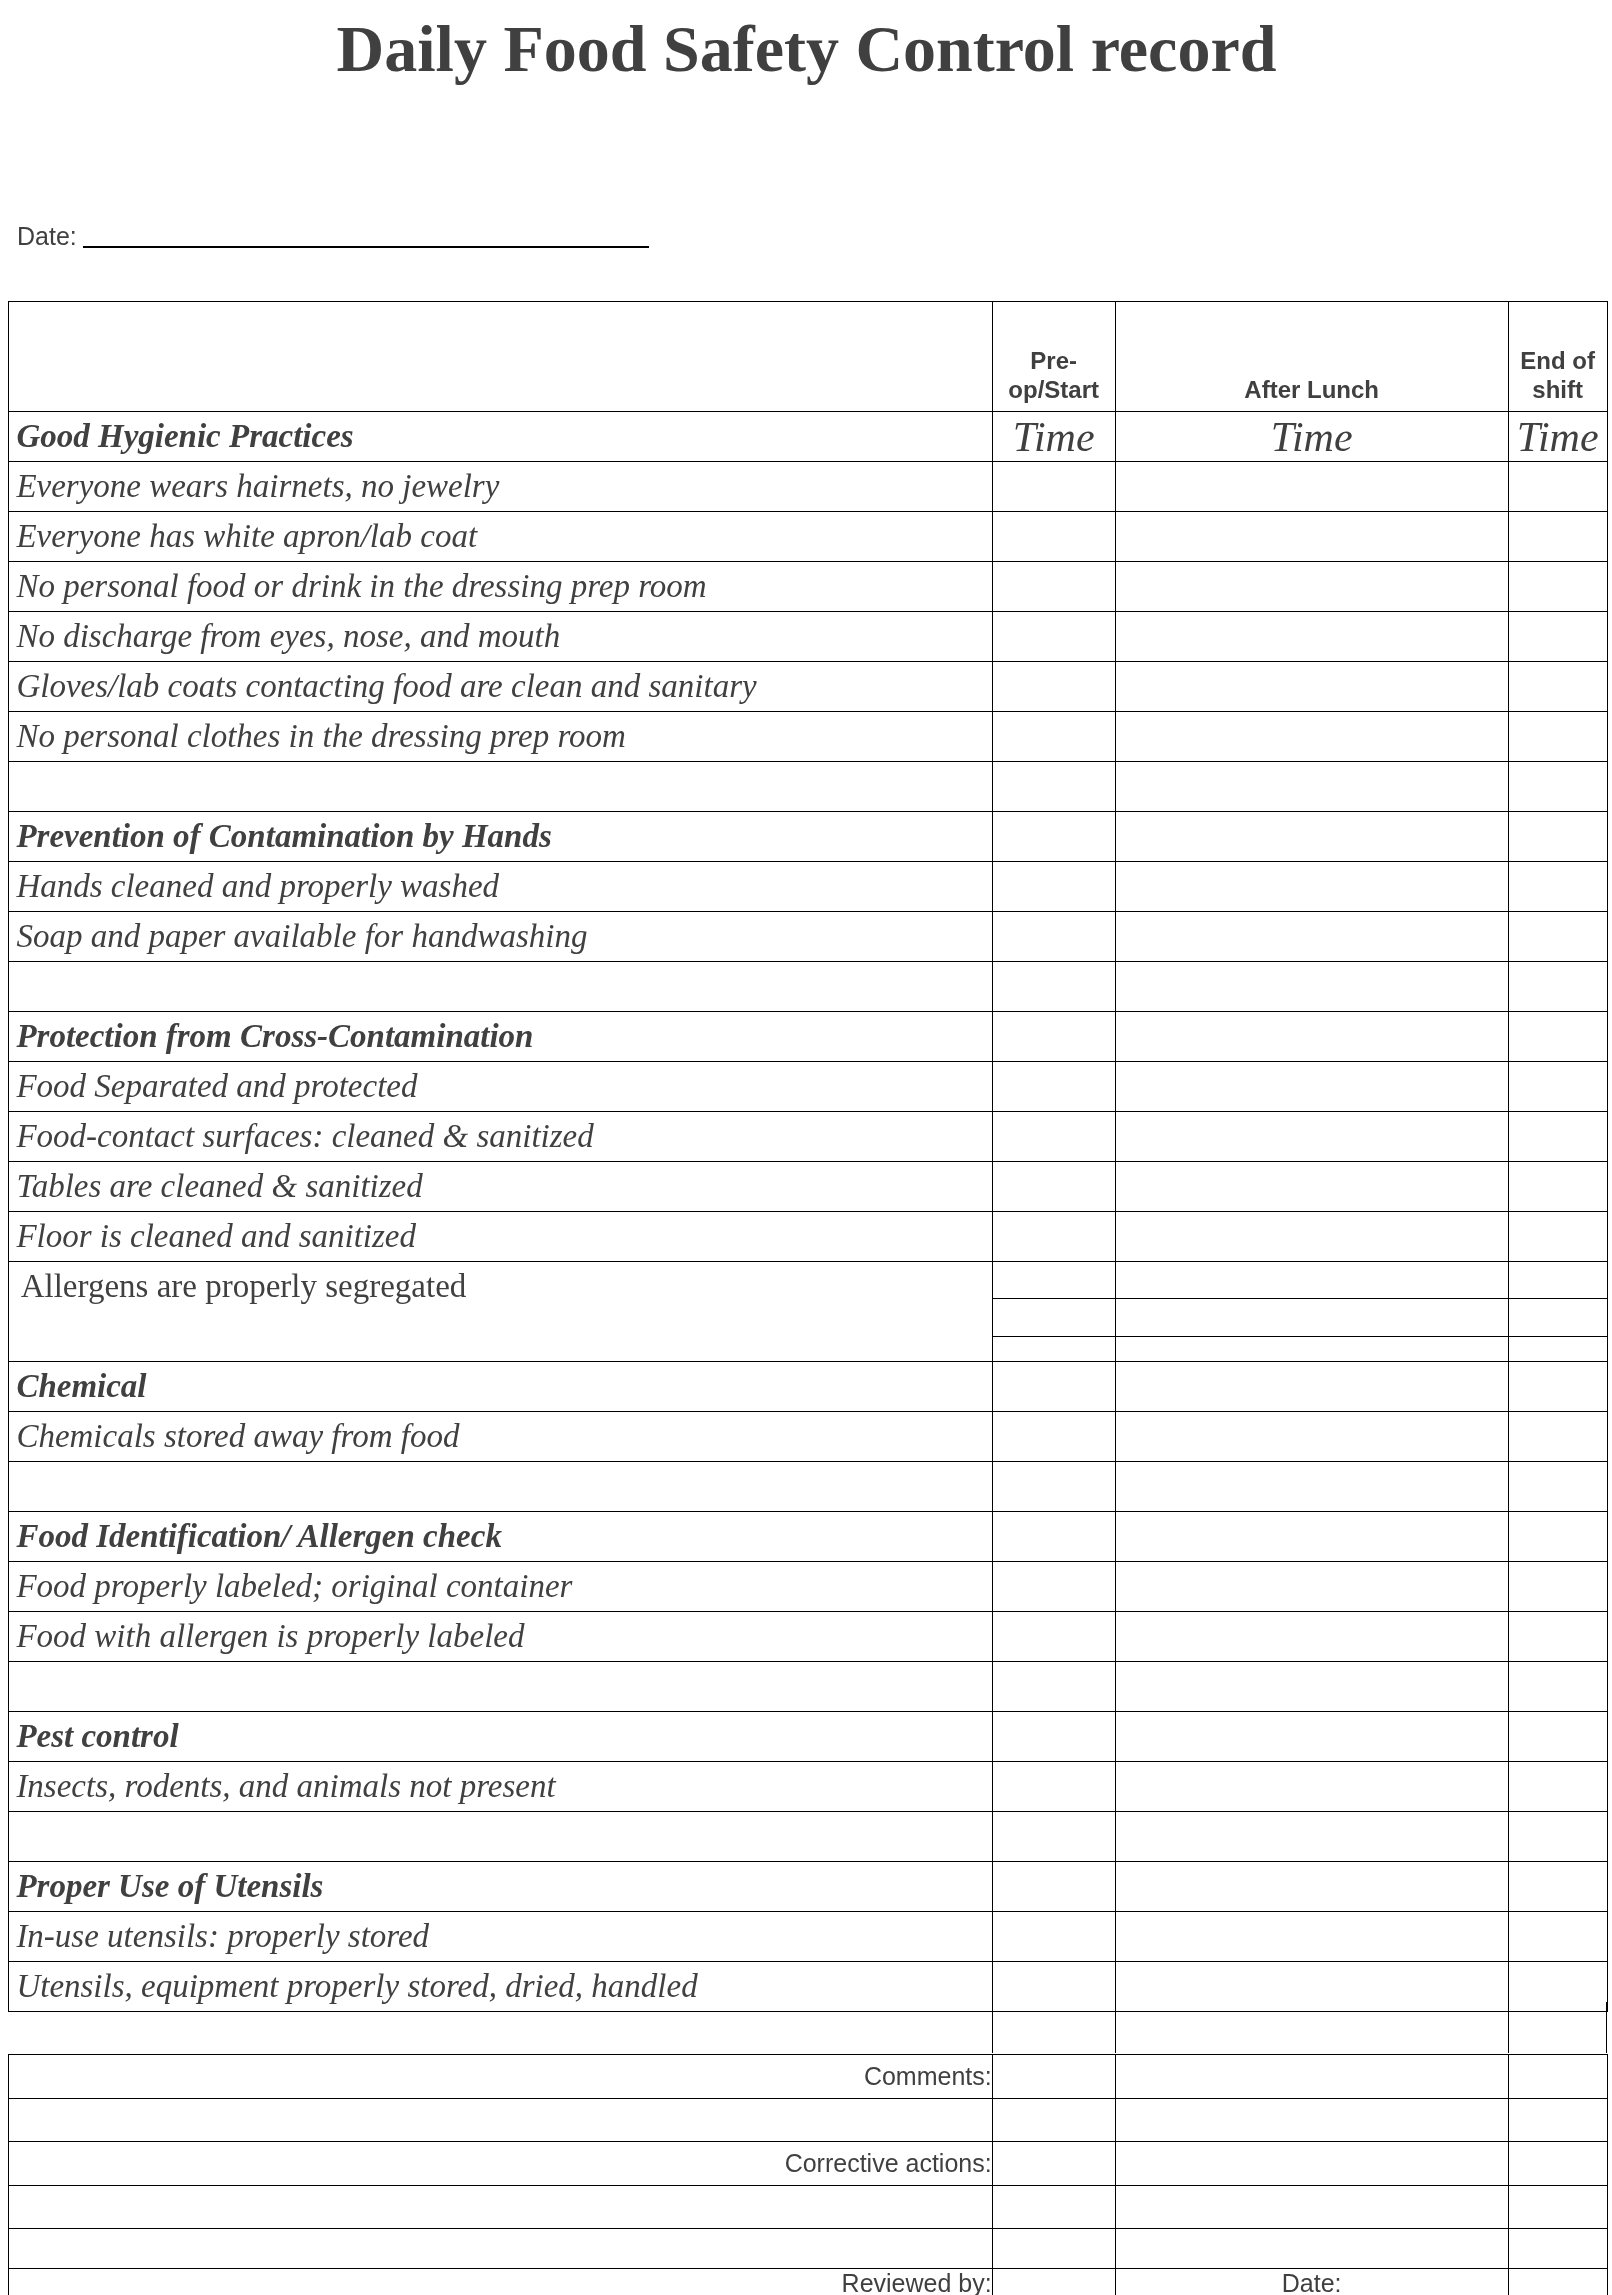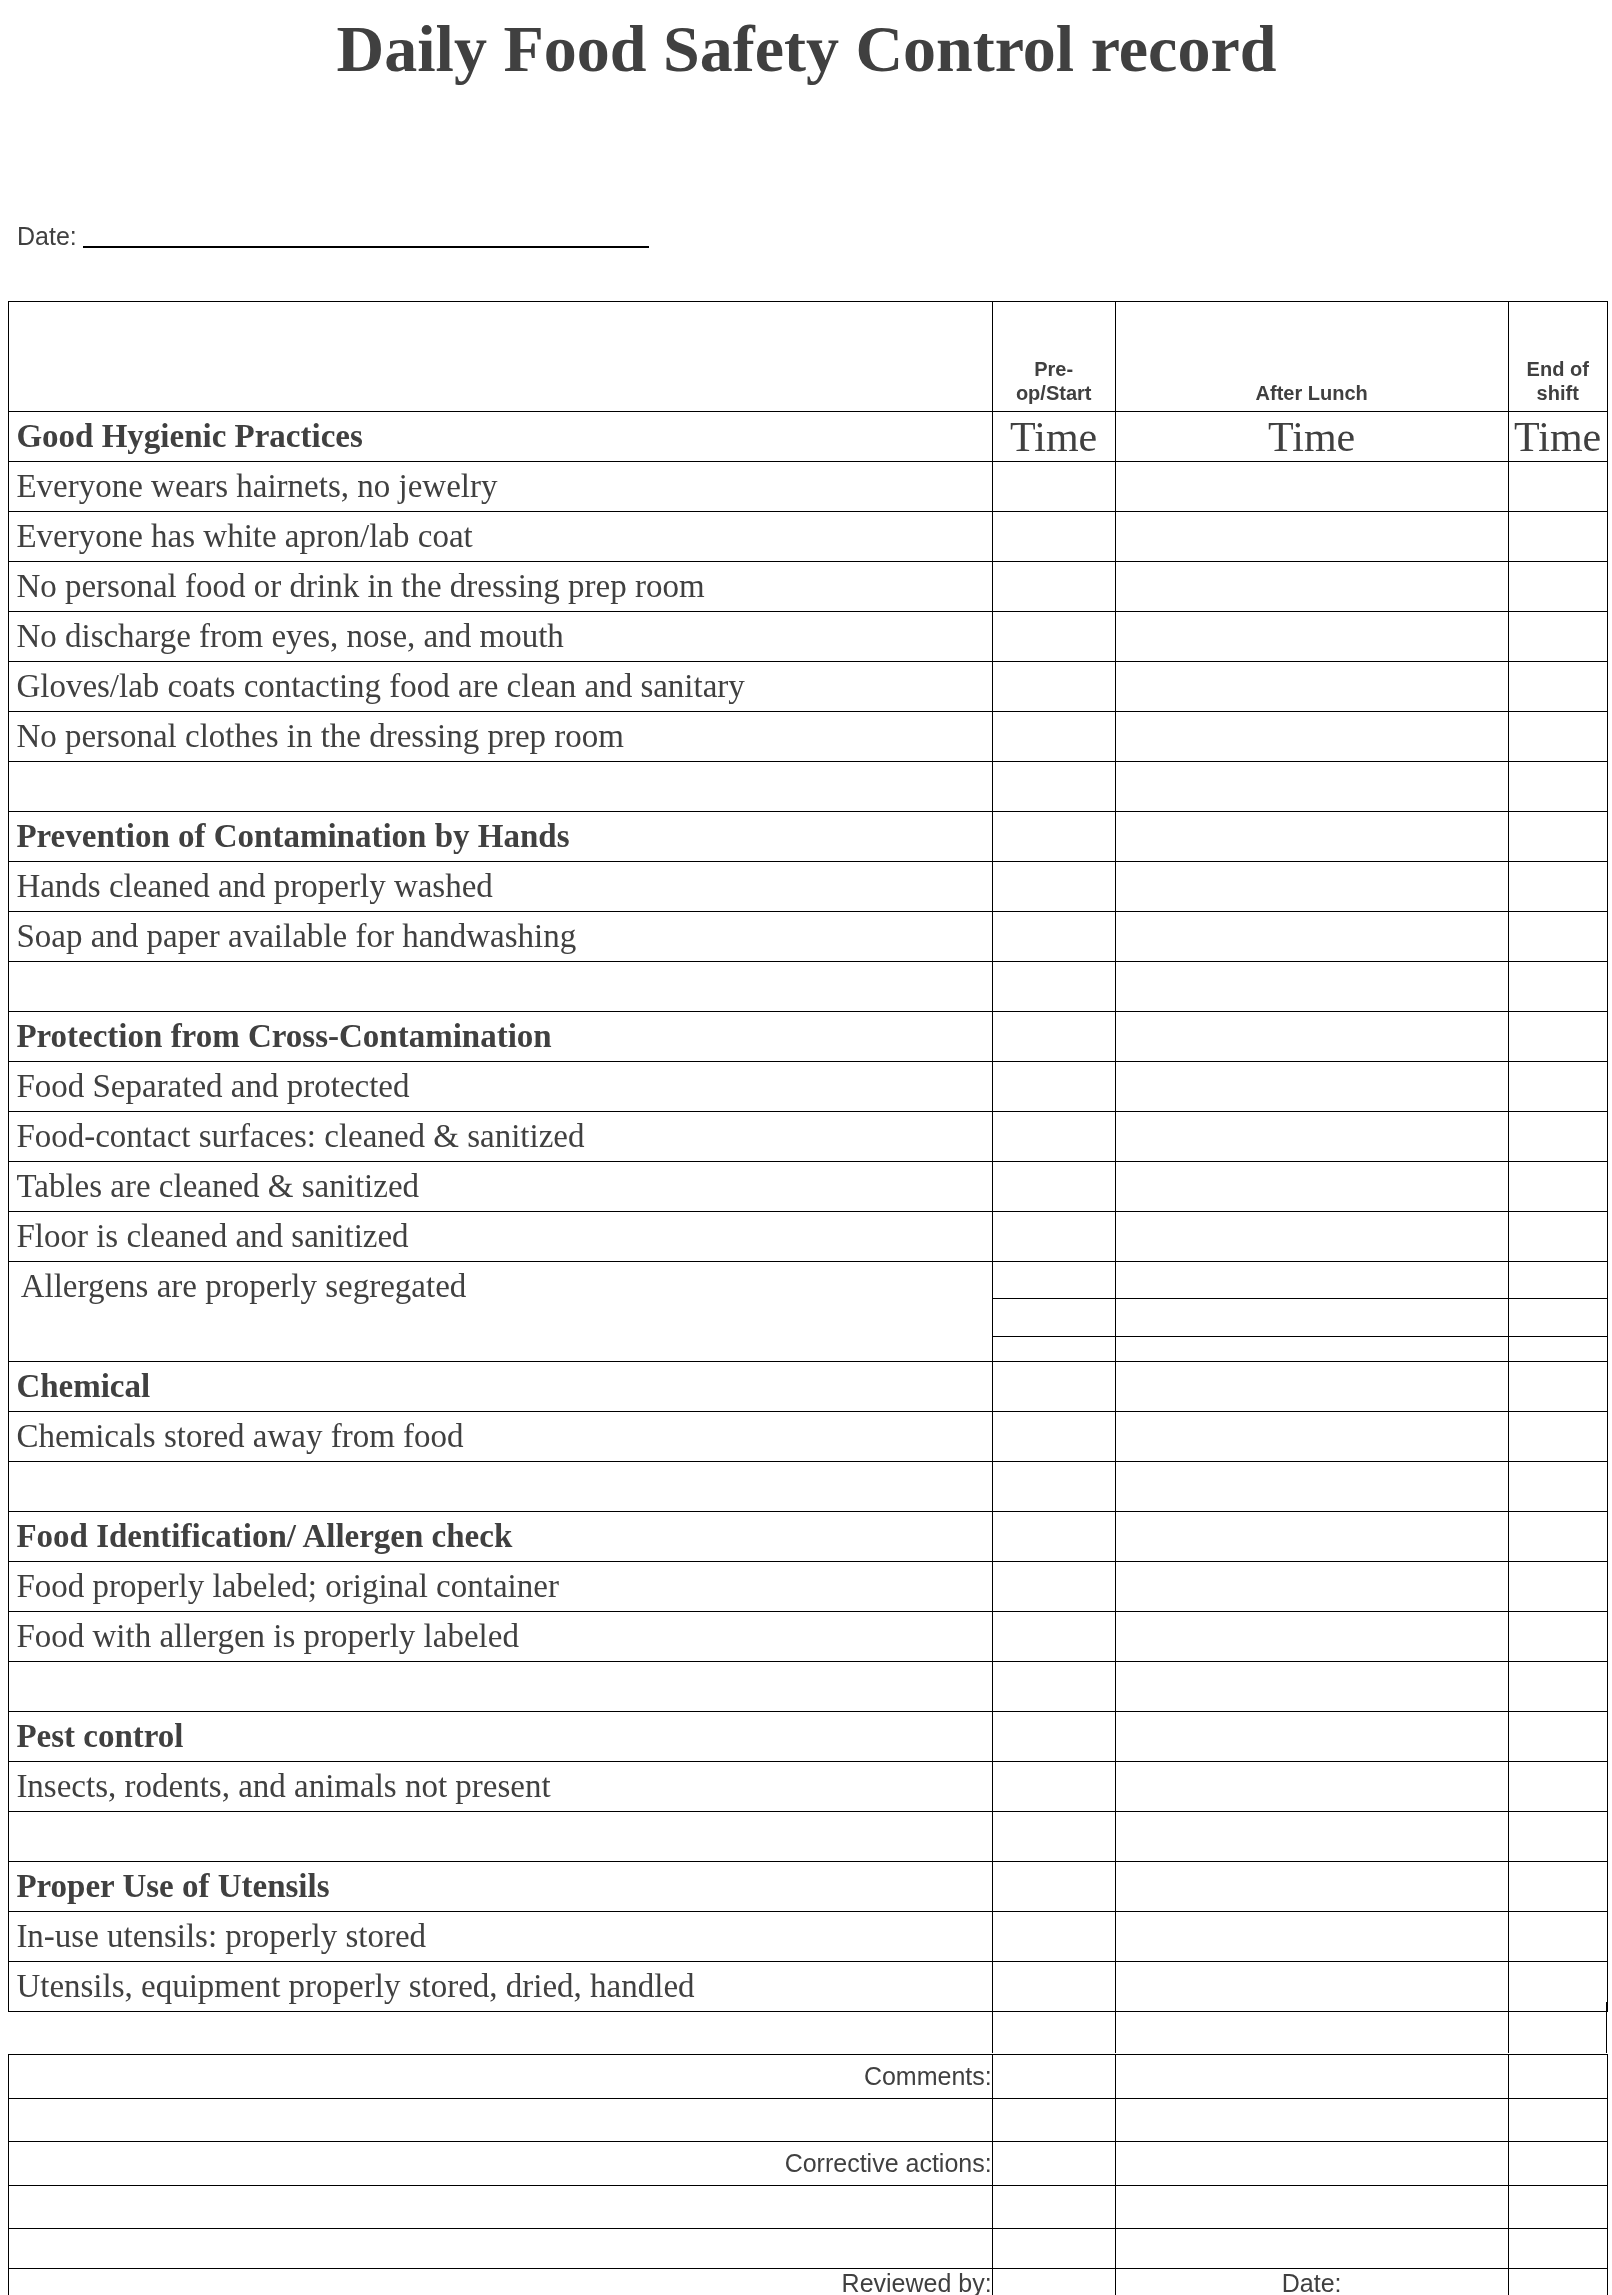--- a/index.html
+++ b/index.html
@@ -12,23 +12,23 @@
   #date-line{top:220px;}
   .blank-line{display:inline-block;border-bottom:2.3px solid #000;height:26px;vertical-align:-3.1px;margin-left:6.1px;}
   #person-blank{width:348px;}
   #date-blank{width:566px;}
 
   table{border-collapse:collapse;table-layout:fixed;}
   #main-table{position:absolute;left:7.7px;top:301px;width:1600px;}
   #comments-table{position:absolute;left:7.7px;top:2054px;width:1600px;}
   td{border:1.5px solid #000;padding:0;overflow:hidden;}
   .header-row{height:110px;}
-  .colhead{font-family:"Liberation Sans",sans-serif;font-weight:700;font-size:20px;line-height:1.2;
+  .colhead{font-family:"Liberation Sans",sans-serif;font-weight:700;font-size:24px;line-height:1.2;
         text-align:center;vertical-align:bottom;padding:0 4.6px 6.1px 4.6px;}
-  .body-row{height:50px;}
+  .body-row{height:50px;font-style:italic;}
   .desc{font-size:33px;line-height:1.1;padding-left:7.7px;vertical-align:middle;}
   .desc.bold{font-weight:700;}
   .allergen-desc{vertical-align:top;padding-top:6.1px;padding-left:12px;}
   .time-label{font-size:42px;text-align:center;vertical-align:middle;}
   .small-label{font-family:"Liberation Sans",sans-serif;font-size:25px;padding-left:6.1px;vertical-align:middle;text-align:right;}
   .centered{text-align:center;padding-left:0;}
   #gap-cols{position:absolute;left:992px;top:2002px;height:51px;display:flex;}
   .gcell{box-sizing:border-box;border-left:1.5px solid #000;height:100%;}
   .gcell:last-child{border-right:1.5px solid #000;}
 </style>

